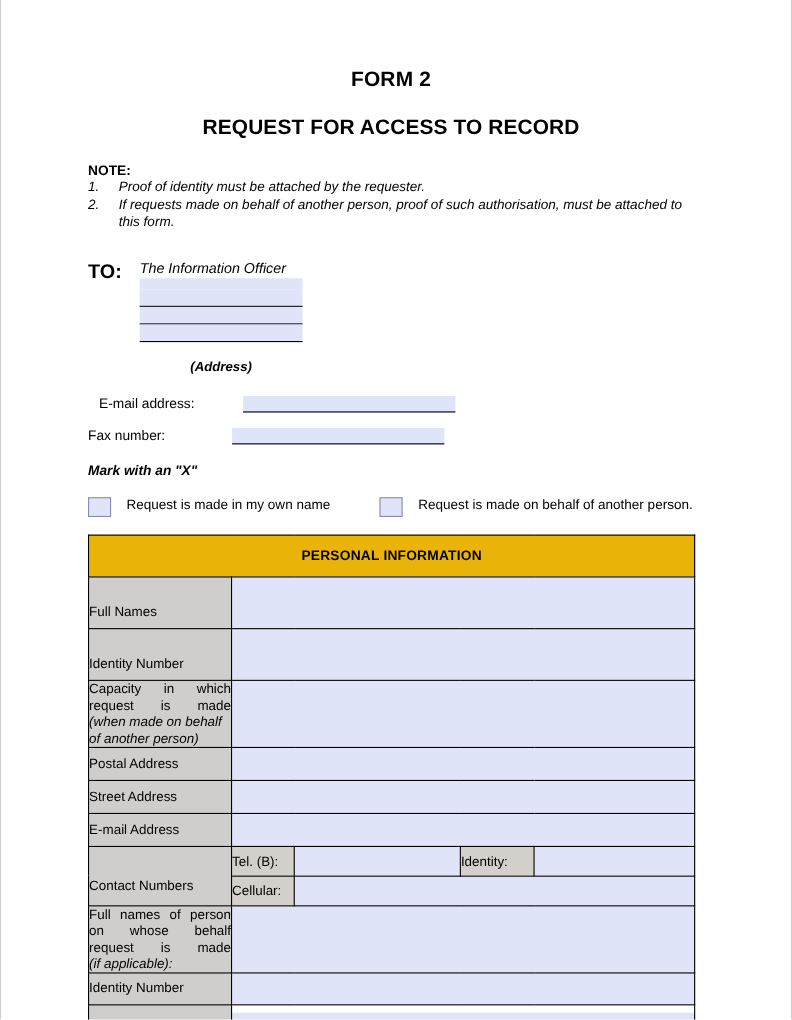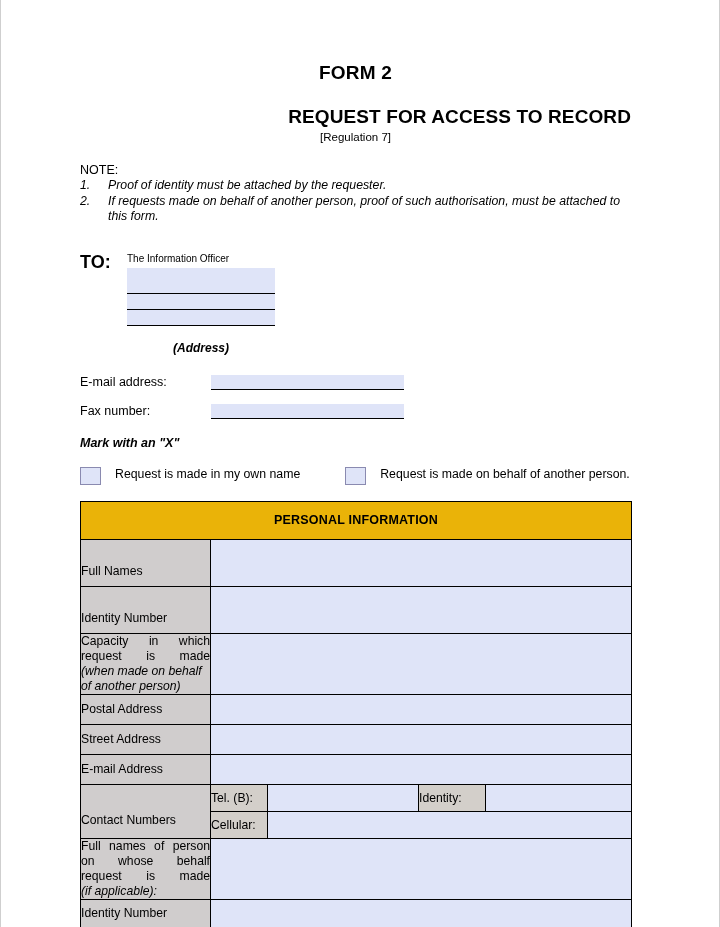--- a/index.html
+++ b/index.html
@@ -30,36 +30,36 @@
 
   
   .title-form {
     text-align: center;
     font-weight: bold;
     font-size: 19px;
     letter-spacing: 0.2px;
     margin-top: 58px;
   }
   .title-main {
-    text-align: right;
+    text-align: center;
     font-weight: bold;
     font-size: 19px;
     letter-spacing: 0.1px;
     margin-top: 22px;
   }
   .title-reg {
     text-align: center;
     font-size: 11.5px;
     margin-top: 3px;
   }
 
   
   .note-wrap { margin-top: 20px; }
   .note-head {
-    font-weight: normal;
+    font-weight: bold;
     font-size: 12.5px;
     line-height: 15px;
   }
   .note-row {
     display: flex;
     font-style: italic;
     font-size: 12.3px;
     line-height: 15.5px;
   }
   .note-num {
@@ -75,22 +75,23 @@
   }
   .to-label {
     font-weight: bold;
     font-size: 18px;
     width: 47px;
     flex: 0 0 47px;
     padding-top: 1px;
   }
   .to-body { flex: 1; }
   .to-officer {
-    font-size: 10px;
+    font-size: 13px;
     line-height: 15px;
+    font-style: italic;
   }
   .addr-lines {
     width: 148px;
     margin-top: 2px;
   }
   .addr-line {
     height: 15px;
     background: #dfe4f8;
     border-bottom: 1.3px solid #000000;
   }
@@ -103,21 +104,21 @@
     font-size: 12px;
     margin-top: 15px;
   }
 
   
   .field-row {
     display: flex;
     align-items: flex-end;
     margin-top: 14px;
   }
-  .field-row.first { margin-top: 20px; }
+  .field-row.first { margin-top: 20px; margin-left: 10px; }
   .field-label {
     font-size: 12.5px;
     width: 131px;
     flex: 0 0 131px;
     line-height: 15px;
   }
   .field-blank {
     height: 14px;
     background: #dfe4f8;
     border-bottom: 1.4px solid #000000;
@@ -199,21 +200,20 @@
   .ital { font-style: italic; }
 </style>
 </head>
 <body>
 
 <div id="page">
  <div id="sheet">
 
   <div class="title-form">FORM 2</div>
   <div class="title-main">REQUEST FOR ACCESS TO RECORD</div>
-  <div class="title-reg">[Regulation 7]</div>
 
   <div class="note-wrap">
     <div class="note-head">NOTE:</div>
     <div class="note-row">
       <div class="note-num">1.</div>
       <div class="note-text">Proof of identity must be attached by the requester.</div>
     </div>
     <div class="note-row">
       <div class="note-num">2.</div>
       <div class="note-text">If requests made on behalf of another person, proof of such authorisation, must be attached to this form.</div>

